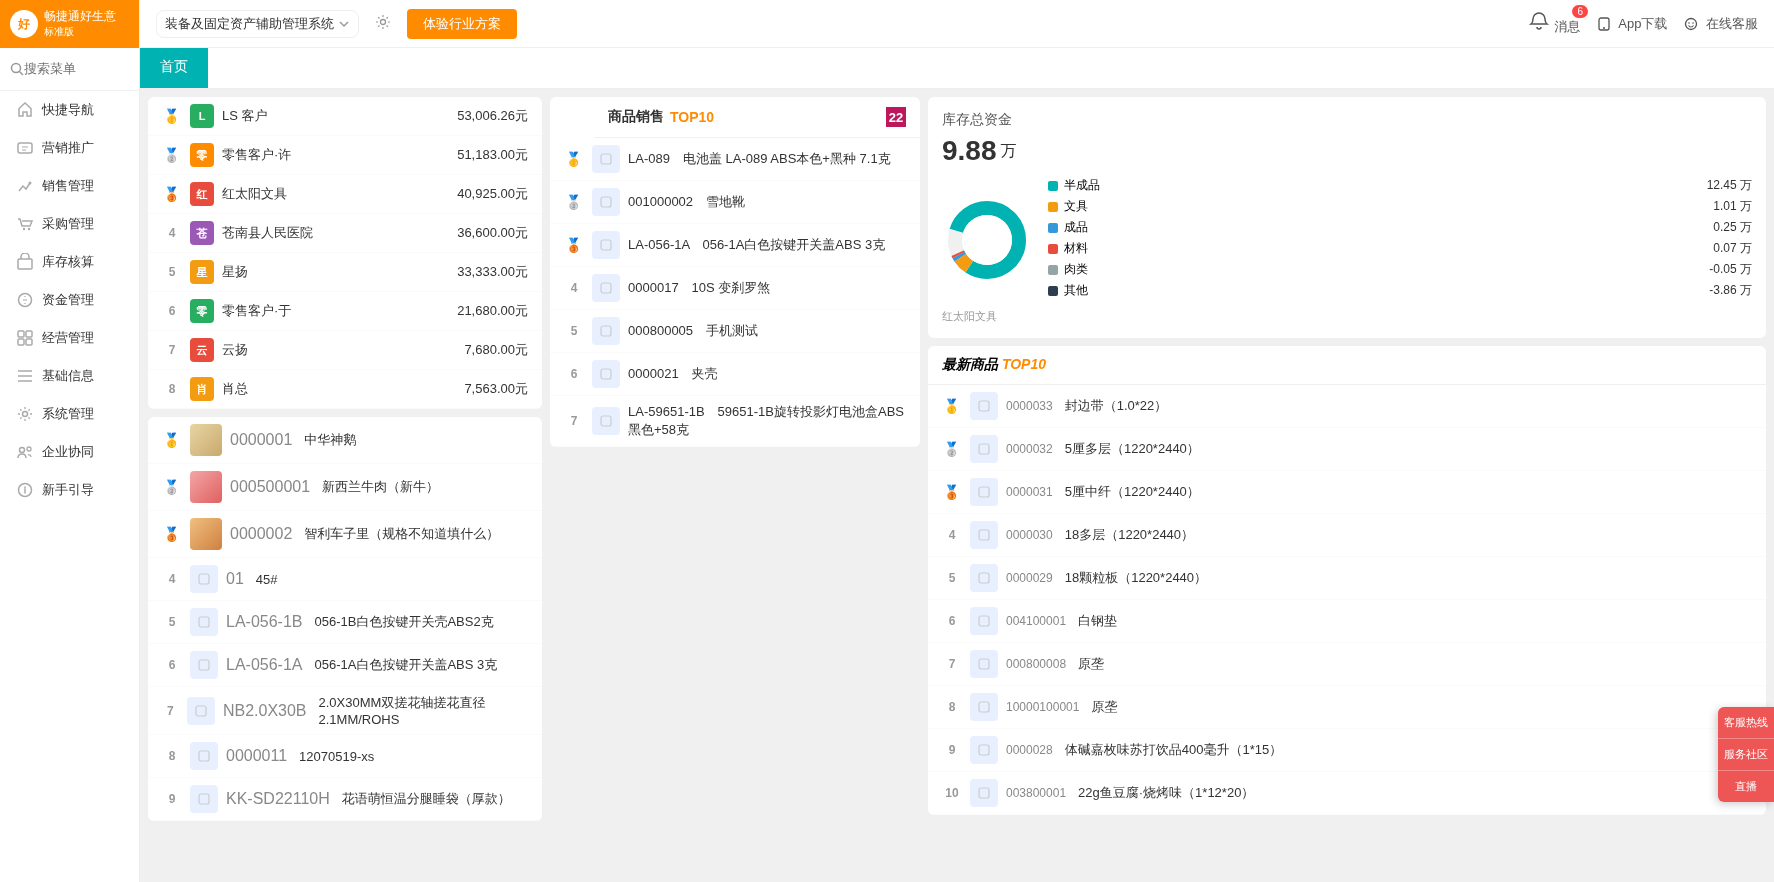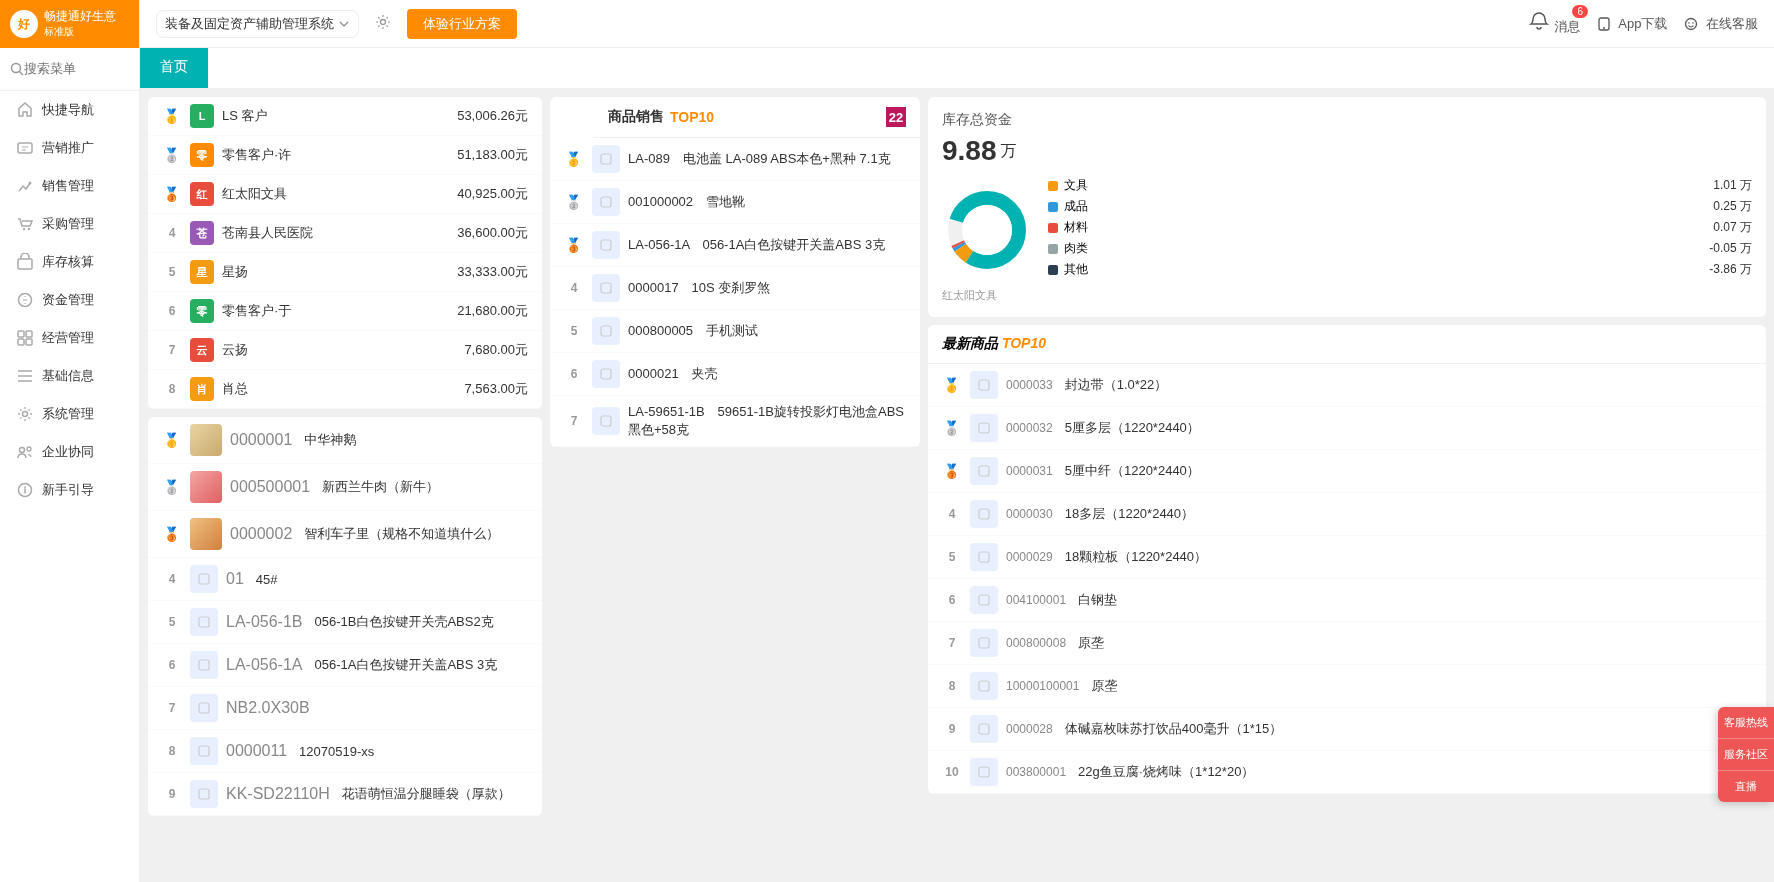--- a/index.html
+++ b/index.html
@@ -517,20 +517,21 @@
           <span class="hot-name">056-1A白色按键开关盖ABS 3克</span>
         </div>
         <div class="hot-item">
           <span class="hot-rank">7</span>
           <div class="prod-icon-box">
             <svg width="14" height="14" viewBox="0 0 14 14" fill="none">
                 <rect x="2" y="2" width="10" height="10" rx="2" stroke="#ccc" stroke-width="1.2"></rect>
               </svg>
           </div>
           <span class="hot-code">NB2.0X30B</span>
+          <span class="hot-name">2.0X30MM双搓花轴搓花直径2.1MM/ROHS</span>
         </div>
         <div class="hot-item">
           <span class="hot-rank">8</span>
           <div class="prod-icon-box">
             <svg width="14" height="14" viewBox="0 0 14 14" fill="none">
                 <rect x="2" y="2" width="10" height="10" rx="2" stroke="#ccc" stroke-width="1.2"></rect>
               </svg>
           </div>
           <span class="hot-code">0000011</span>
           <span class="hot-name">12070519-xs</span>
@@ -645,20 +646,25 @@
 
               <circle cx="45" cy="45" r="32" fill="none" stroke="#3498db" stroke-width="14" stroke-dasharray="3 198" stroke-dashoffset="-132" transform="rotate(-90 45 45)"></circle>
 
               <circle cx="45" cy="45" r="32" fill="none" stroke="#e74c3c" stroke-width="14" stroke-dasharray="2 199" stroke-dashoffset="-135" transform="rotate(-90 45 45)"></circle>
 
               <circle cx="45" cy="45" r="25" fill="#fff"></circle>
             </svg>
           </div>
 
           <div class="chart-legend">
+            <div class="legend-item">
+              <div class="legend-dot" style="background:#00b2b2;"></div>
+              <span class="legend-label">半成品</span>
+              <span class="legend-val">12.45 万</span>
+            </div>
             <div class="legend-item">
               <div class="legend-dot" style="background:#f39c12;"></div>
               <span class="legend-label">文具</span>
               <span class="legend-val">1.01 万</span>
             </div>
             <div class="legend-item">
               <div class="legend-dot" style="background:#3498db;"></div>
               <span class="legend-label">成品</span>
               <span class="legend-val">0.25 万</span>
             </div>

